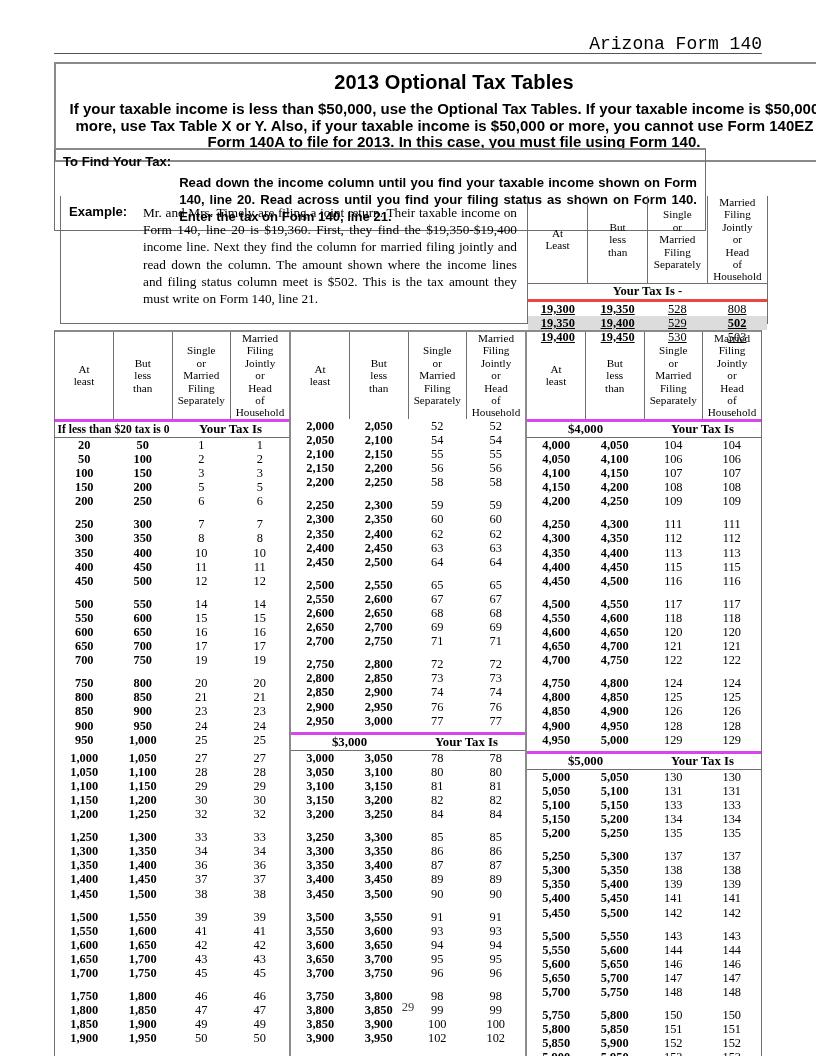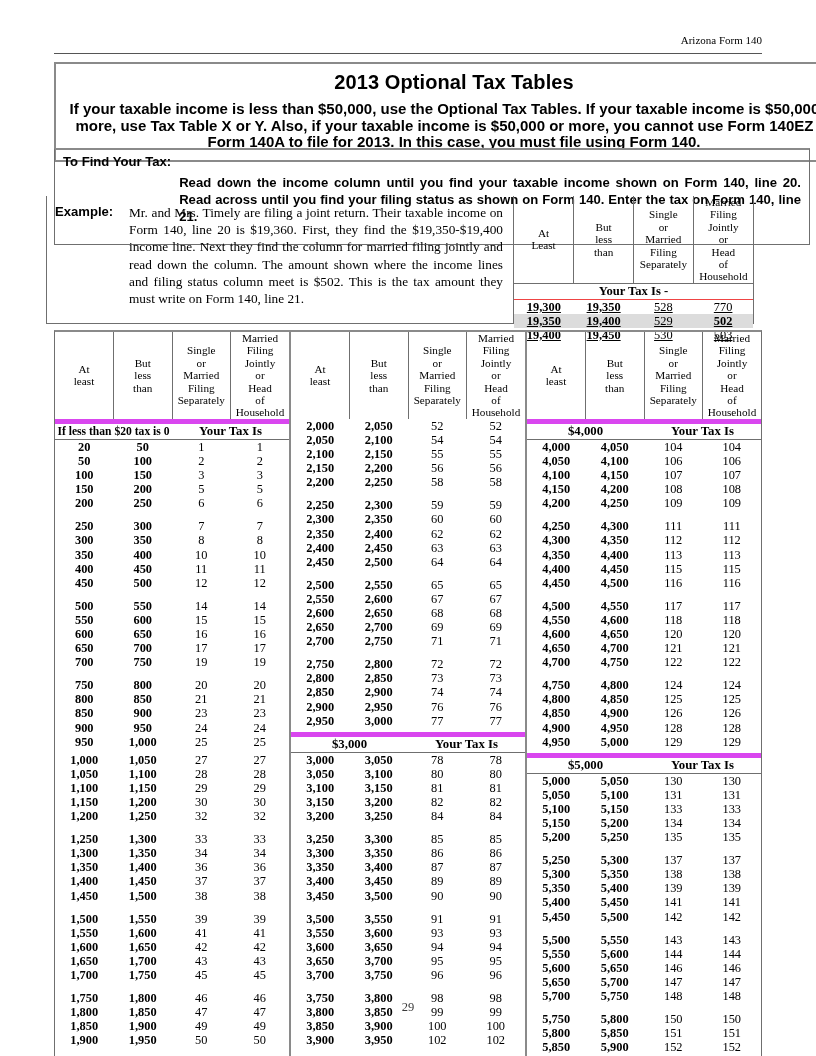--- a/index.html
+++ b/index.html
@@ -21,22 +21,22 @@
     width: 816px;
     height: 1056px;
   }
 
   
   .runhead {
     position: absolute;
     left: 54px; top: 34px;
     width: 708px;
     text-align: right;
-    font-family: Liberation Serif, serif;
-    font-size: 11px;
+    font-family: Liberation Mono, monospace;
+    font-size: 18px;
   }
   .runhead-rule {
     position: absolute;
     left: 54px; top: 53px;
     width: 708px;
     height: 1px;
     background: #555;
   }
 
   
@@ -62,25 +62,25 @@
     font-family: "Liberation Sans", sans-serif;
     font-weight: bold;
     font-size: 15px;
     line-height: 16.5px;
   }
 
   
   .findbox {
     position: absolute;
     left: 54px; top: 148px;
-    width: 756px;
+    width: 652px;
     border: 1px solid #6f6f6f;
     border-top: 2px solid #8a8a8a;
     box-sizing: border-box;
-    padding: 4px 8px 18px 8px;
+    padding: 4px 8px 4px 8px;
     display: flex;
   }
   .find-label {
     font-family: "Liberation Sans", sans-serif;
     font-weight: bold;
     font-size: 13.1px;
     white-space: nowrap;
     padding-right: 8px;
     flex: 0 0 auto;
   }
@@ -90,21 +90,21 @@
     font-size: 13.1px;
     line-height: 17.2px;
     text-align: justify;
     flex: 1 1 auto;
     margin-top: 20px;
   }
 
   
   .examplebox {
     position: absolute;
-    left: 46px; top: 196px;
+    left: 60px; top: 196px;
     width: 708px;
     height: 128px;
     border: 1px solid #6f6f6f;
     border-top: none;
     box-sizing: border-box;
     display: flex;
   }
   .ex-left {
     flex: 0 0 466px;
     display: flex;
@@ -151,21 +151,21 @@
     padding: 2px 1px;
   }
   .hdcell.first { border-left: none; }
 
   .ytirow td {
     font-family: "Liberation Serif", serif;
     font-weight: bold;
     font-size: 12.6px;
     text-align: center;
     border-top: 1px solid #6f6f6f;
-    border-bottom: 1px solid #ef4444;
+    border-bottom: 3px solid #ef4444;
     padding: 1px 0 2px 0;
   }
 
   .drow td {
     font-size: 12.4px;
     line-height: 14.1px;
     text-align: center;
     font-family: "Liberation Serif", serif;
   }
   .drow td.rng {
@@ -197,21 +197,21 @@
     border-left: 2px solid #8a8a8a;
   }
   .blk-head td {
     height: 56px;
   }
   .secthead td {
     font-family: "Liberation Serif", serif;
     font-weight: bold;
     font-size: 12.8px;
     text-align: center;
-    border-top: 5px solid #d946ef;
+    border-top: 3px solid #d946ef;
     border-bottom: 1px solid #6f6f6f;
     padding: 2px 0 3px 0;
   }
   .secthead td.small {
     font-size: 11.6px;
   }
   .gap-row td {
     height: 9px;
   }
   .blkpad { height: 4px; }
@@ -265,21 +265,21 @@
               <td class="hdcell">Single<br>or<br>Married<br>Filing<br>Separately</td>
               <td class="hdcell">Married<br>Filing<br>Jointly<br>or<br>Head<br>of<br>Household</td>
             </tr>
             <tr class="ytirow mini-ytirow">
               <td colspan="4">Your Tax Is -</td>
             </tr>
             <tr class="drow mini-data">
               <td class="rng">19,300</td>
               <td class="rng">19,350</td>
               <td>528</td>
-              <td class="acc">770</td>
+              <td class="acc">808</td>
             </tr>
             <tr class="drow mini-data hl">
               <td class="rng">19,350</td>
               <td class="rng">19,400</td>
               <td>529</td>
               <td class="acc">502</td>
             </tr>
             <tr class="drow mini-data">
               <td class="rng">19,400</td>
               <td class="rng">19,450</td>

